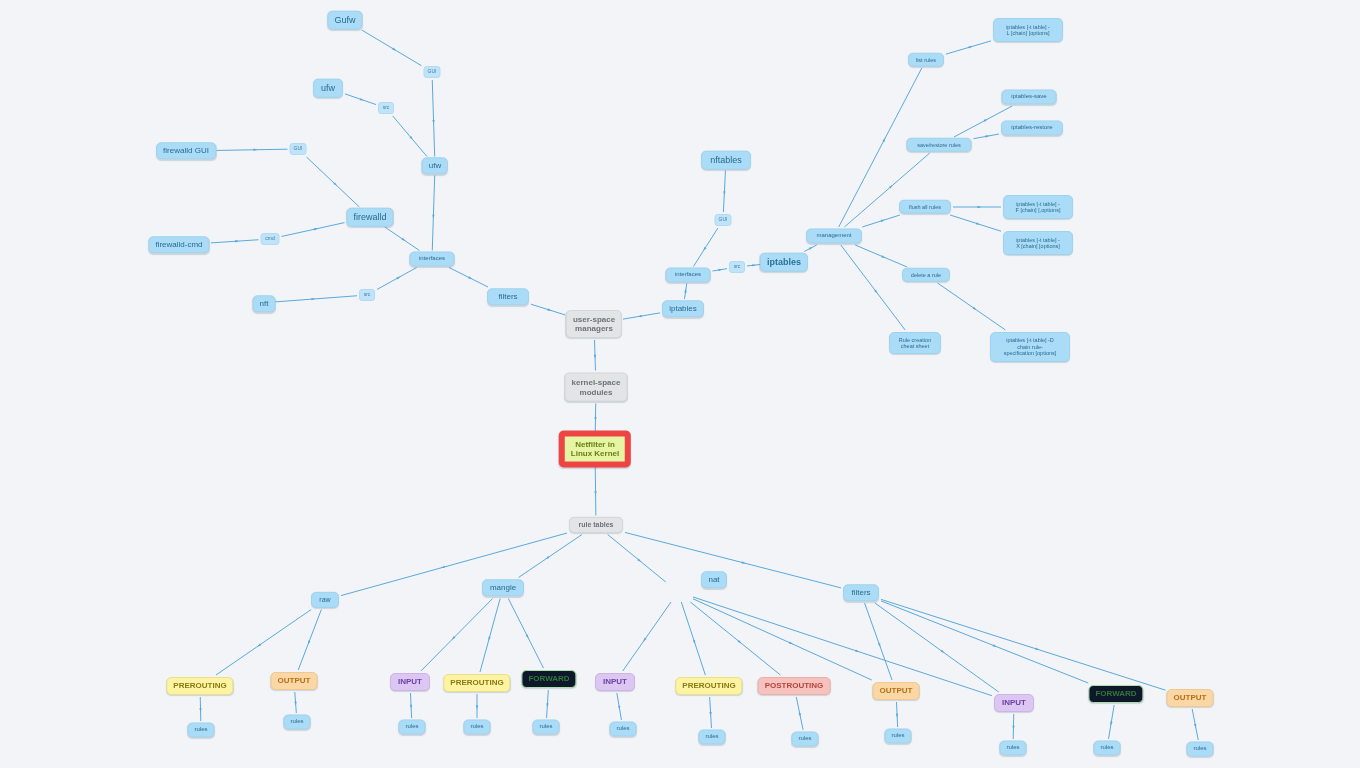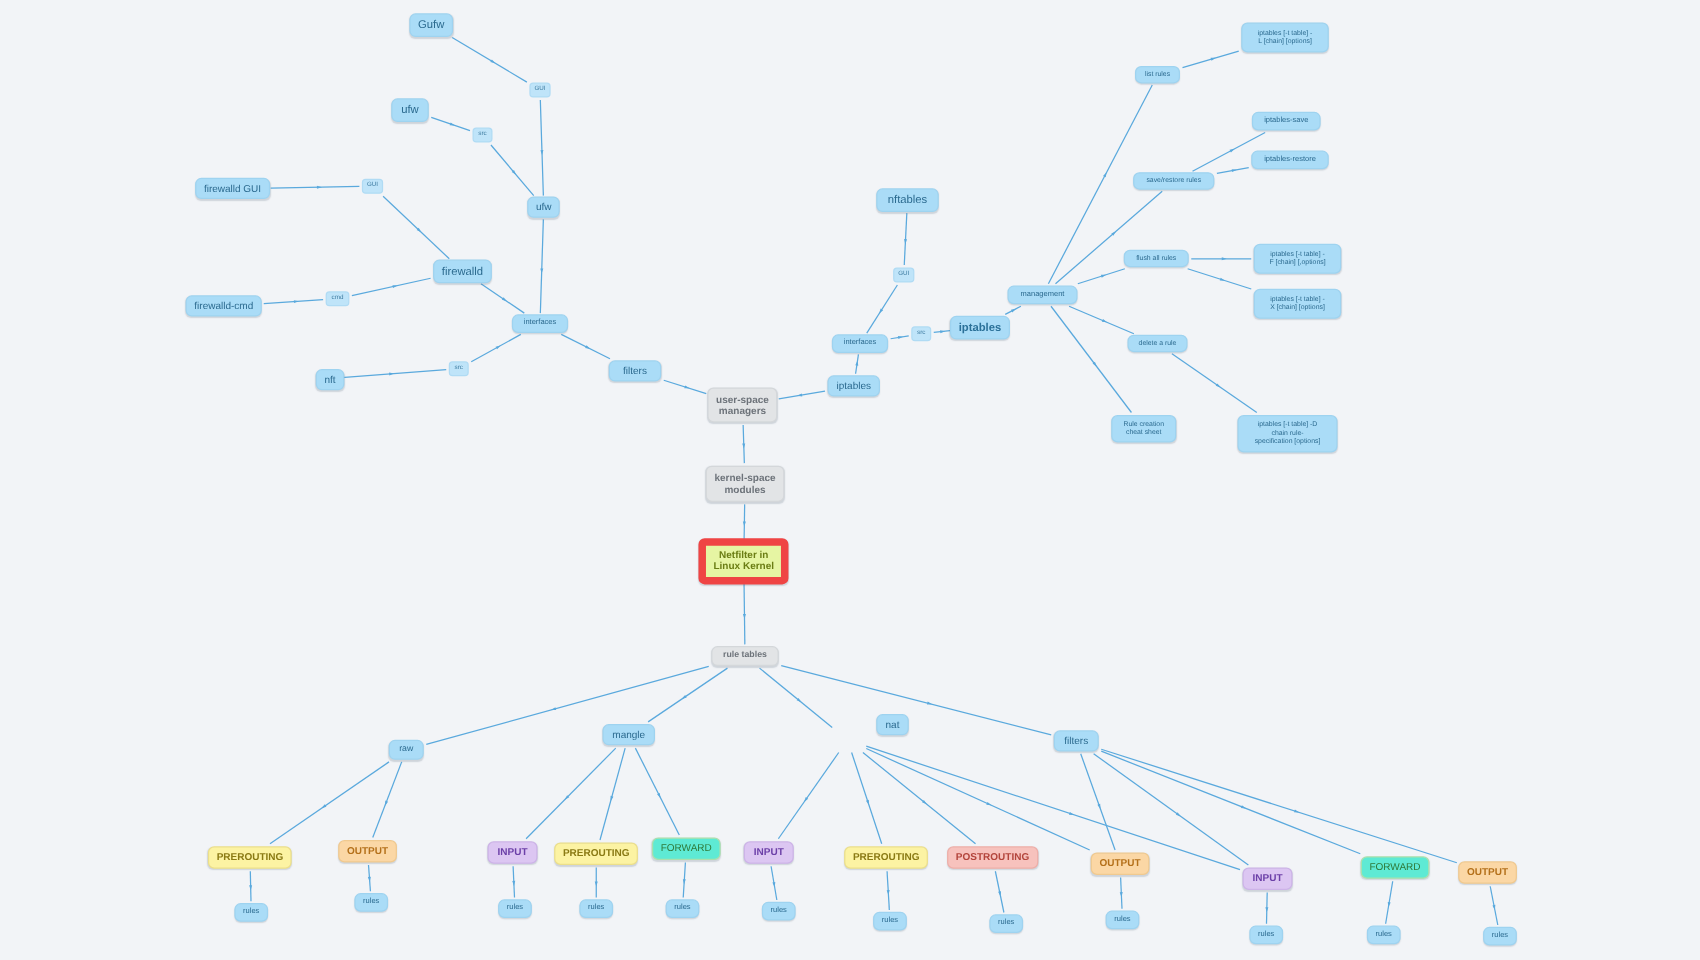--- a/index.html
+++ b/index.html
@@ -25,21 +25,21 @@
     box-shadow:0 1px 1px rgba(80,100,120,.22);
   }
   
   .n-blue{background:#aadcf7;color:#2b6a8f;border:1px solid #9ed3f0;}
   .n-bluebig{background:#aadcf7;color:#2b7199;border:1px solid #9ed3f0;font-weight:bold;}
   .n-grey{background:#e2e4e6;color:#6d737a;border:1px solid #d4d7da;font-weight:bold;}
   .n-lime{background:#e6f5a3;color:#6b7d14;border:6px solid #ef4444;font-weight:bold;}
   .n-yellow{background:#fcf3a3;color:#8a7a14;border:1px solid #ecdf8a;font-weight:bold;}
   .n-orange{background:#fbd7a5;color:#b4701a;border:1px solid #f0c98f;font-weight:bold;}
   .n-purple{background:#dcc6f2;color:#6c40a8;border:1px solid #cdb3e8;font-weight:bold;}
-  .n-green{background:#5eead4;color:#2f7a39;border:1px solid #a9e0ac;font-weight:normal;}
+  .n-green{background:#0f172a;color:#2f7a39;border:1px solid #a9e0ac;font-weight:bold;}
   .n-red{background:#f7c2bd;color:#b3453c;border:1px solid #eeaea8;font-weight:bold;}
   .n-label{background:#bfe4f9;color:#3d7ba0;border:1px solid #b0dbf4;box-shadow:none;border-radius:3px;padding:1px 3px;}
 </style>
 </head>
 <body>
 
 <div id="map">
   <svg class="edges" id="edge-layer">
       <g>
         <line x1="361.7307692307692" y1="30" x2="421.5" y2="65.72413793103448" stroke="#5aa9dd" stroke-width="1"></line>

